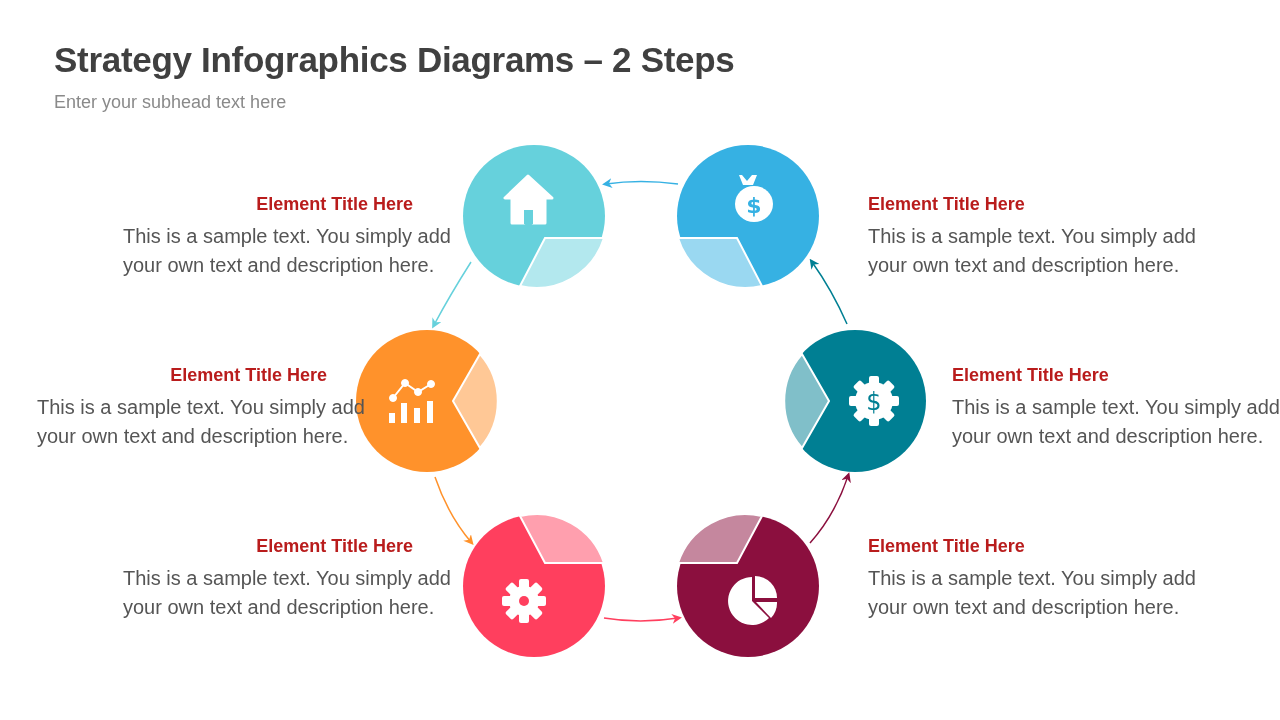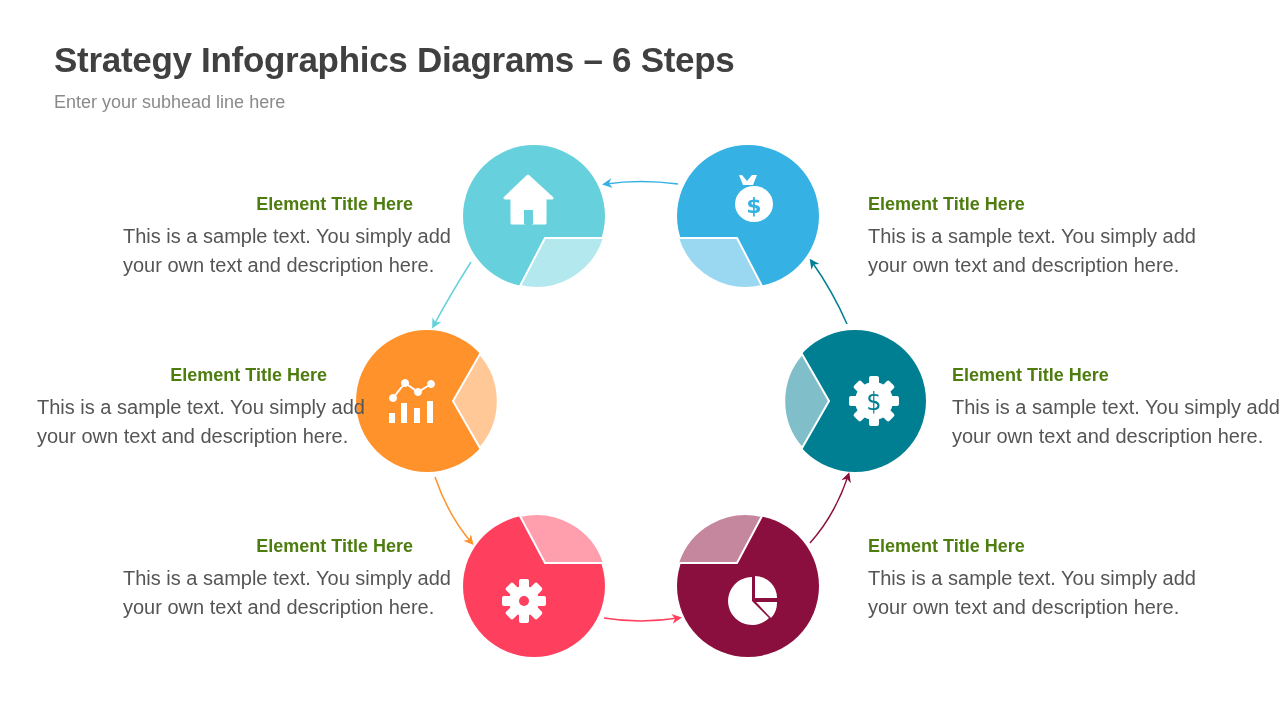--- a/index.html
+++ b/index.html
@@ -3,29 +3,29 @@
 <meta charset="utf-8">
 <style>
   html, body { margin:0; padding:0; }
   body { width:1280px; height:720px; background:#ffffff; position:relative; overflow:hidden; font-family:"Liberation Sans", sans-serif; }
   .title { position:absolute; left:54px; top:40px; font-size:35px; font-weight:bold; color:#404040; letter-spacing:-0.3px; white-space:nowrap; }
   .subtitle { position:absolute; left:54px; top:92px; font-size:18px; color:#8a8a8a; white-space:nowrap; }
   .diagram { position:absolute; left:0; top:0; width:1280px; height:720px; }
   .block { position:absolute; width:290px; }
   .block.right-align { text-align:right; }
   .block.left-align { text-align:left; }
-  .block .t { font-size:18px; font-weight:bold; color:#4d7c0f; line-height:24px; margin-bottom:6px; white-space:nowrap; }
+  .block .t { font-size:18px; font-weight:bold; color:#b91c1c; line-height:24px; margin-bottom:6px; white-space:nowrap; }
   .block .d { font-size:20px; color:#555555; line-height:29px; white-space:nowrap; }
 </style>
 </head>
 <body>
 
 <div>
-  <div class="title">Strategy Infographics Diagrams – 6 Steps</div>
-  <div class="subtitle">Enter your subhead line here</div>
+  <div class="title">Strategy Infographics Diagrams – 2 Steps</div>
+  <div class="subtitle">Enter your subhead text here</div>
 
   <svg class="diagram" width="1280" height="720" viewBox="0 0 1280 720" xmlns="http://www.w3.org/2000/svg">
     <defs>
       <marker id="ar-blue" markerWidth="10" markerHeight="10" refX="6" refY="5" orient="auto" markerUnits="userSpaceOnUse">
           <path d="M0,0 L10,5 L0,10 L3,5 Z" fill="#36B1E3"></path>
         </marker>
       <marker id="ar-cyan" markerWidth="10" markerHeight="10" refX="6" refY="5" orient="auto" markerUnits="userSpaceOnUse">
           <path d="M0,0 L10,5 L0,10 L3,5 Z" fill="#66D1DC"></path>
         </marker>
       <marker id="ar-orange" markerWidth="10" markerHeight="10" refX="6" refY="5" orient="auto" markerUnits="userSpaceOnUse">

